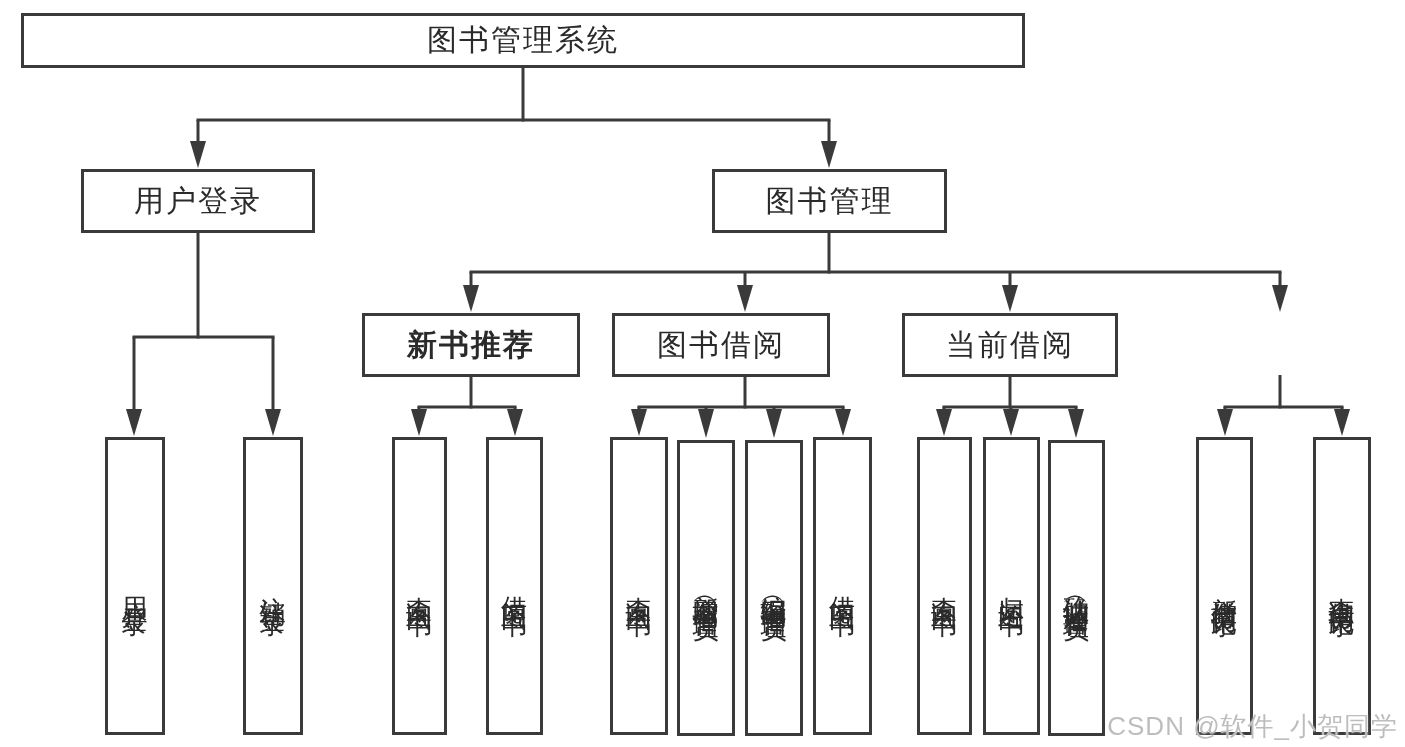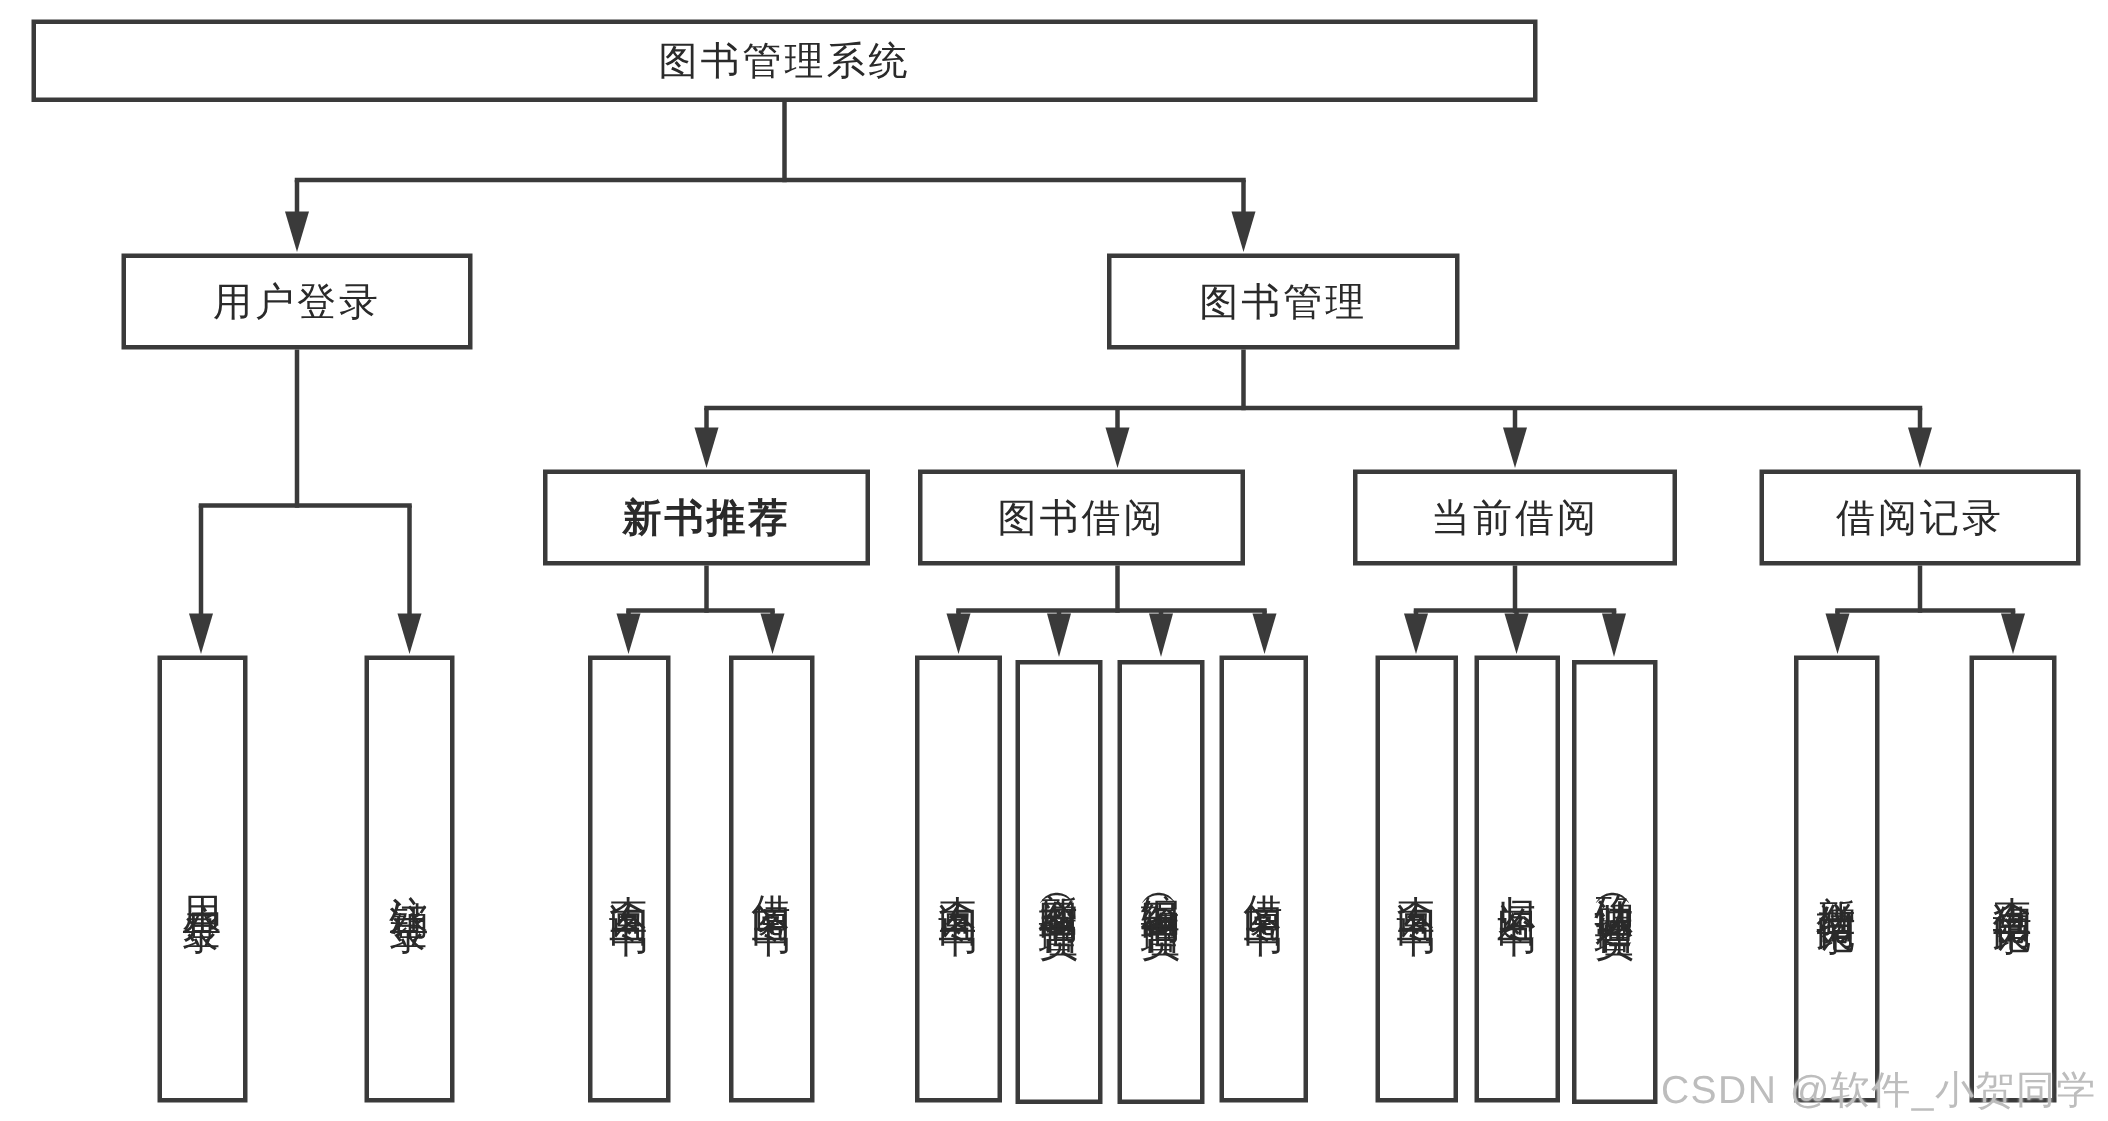--- a/index.html
+++ b/index.html
@@ -17,21 +17,21 @@
     position: absolute;
     box-sizing: border-box;
     background: #ffffff;
     border: 3px solid #3a3a3a;
     display: flex;
     align-items: center;
     justify-content: center;
     z-index: 1;
   }
   .hbox {
-    font-size: 26px;
+    font-size: 30px;
     letter-spacing: 2px;
     white-space: nowrap;
   }
   .vbox {
     writing-mode: vertical-rl;
     text-orientation: mixed;
     font-size: 26px;
     letter-spacing: 5px;
     line-height: 1;
   }
@@ -119,35 +119,32 @@
     </g>
   </svg>
 
   <div class="node hbox" style="left:21px; top:13px; width:1004px; height:55px;">
     <span>图书管理系统</span>
   </div>
 
   <div class="node hbox" style="left:81px; top:169px; width:234px; height:64px;">
     <span>用户登录</span>
   </div>
-  <div class="node hbox" style="left:712px; top:169px; width:235px; height:64px;margin-left:26px;">
+  <div class="node hbox" style="left:712px; top:169px; width:235px; height:64px;">
     <span>图书管理</span>
   </div>
 
   <div class="node hbox" style="left:362px; top:313px; width:218px; height:64px;font-weight:bold;">
     <span>新书推荐</span>
   </div>
   <div class="node hbox" style="left:612px; top:313px; width:218px; height:64px;text-align:center;">
     <span>图书借阅</span>
   </div>
   <div class="node hbox" style="left:902px; top:313px; width:216px; height:64px;">
     <span>当前借阅</span>
-  </div>
-  <div class="node hbox" style="left:1173px; top:313px; width:214px; height:64px;">
-    <span>借阅记录</span>
   </div>
 
   <div class="node vbox" style="left:105px; top:437px; width:60px; height:298px;">
     <span>用户登录</span>
   </div>
   <div class="node vbox" style="left:243px; top:437px; width:60px; height:298px;">
     <span>注销登录</span>
   </div>
 
   <div class="node vbox" style="left:392px; top:437px; width:55px; height:298px;">

